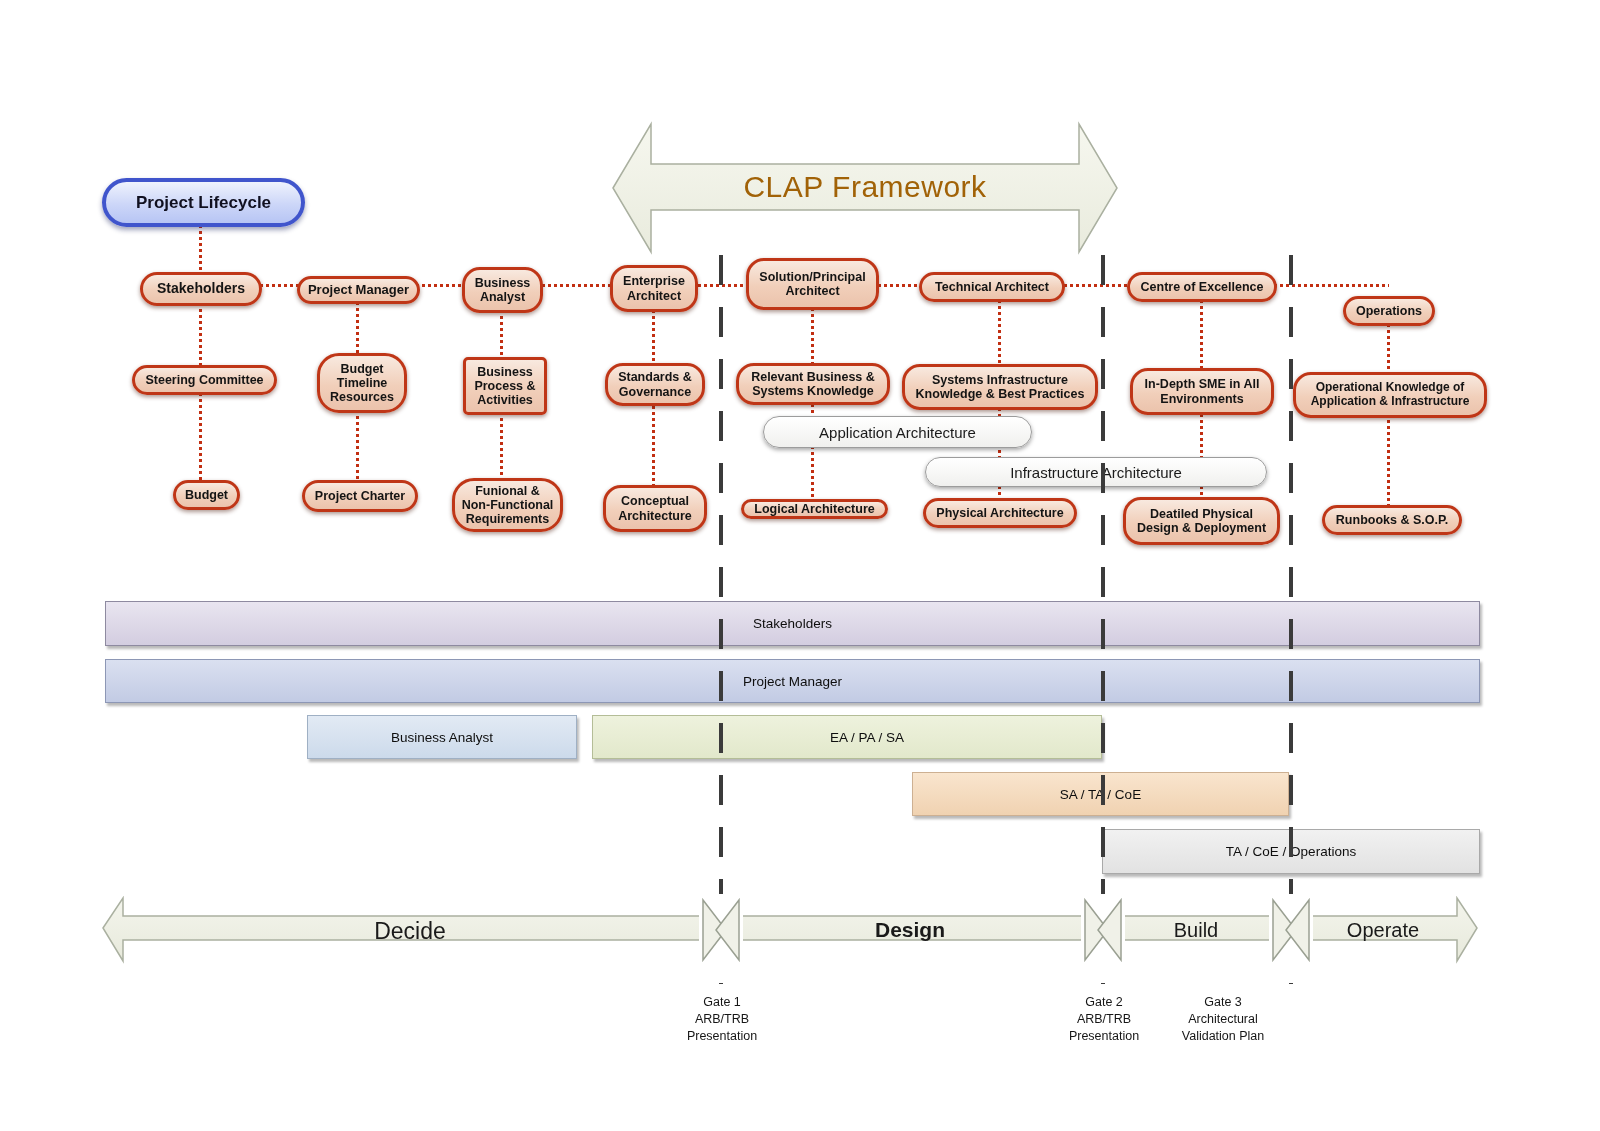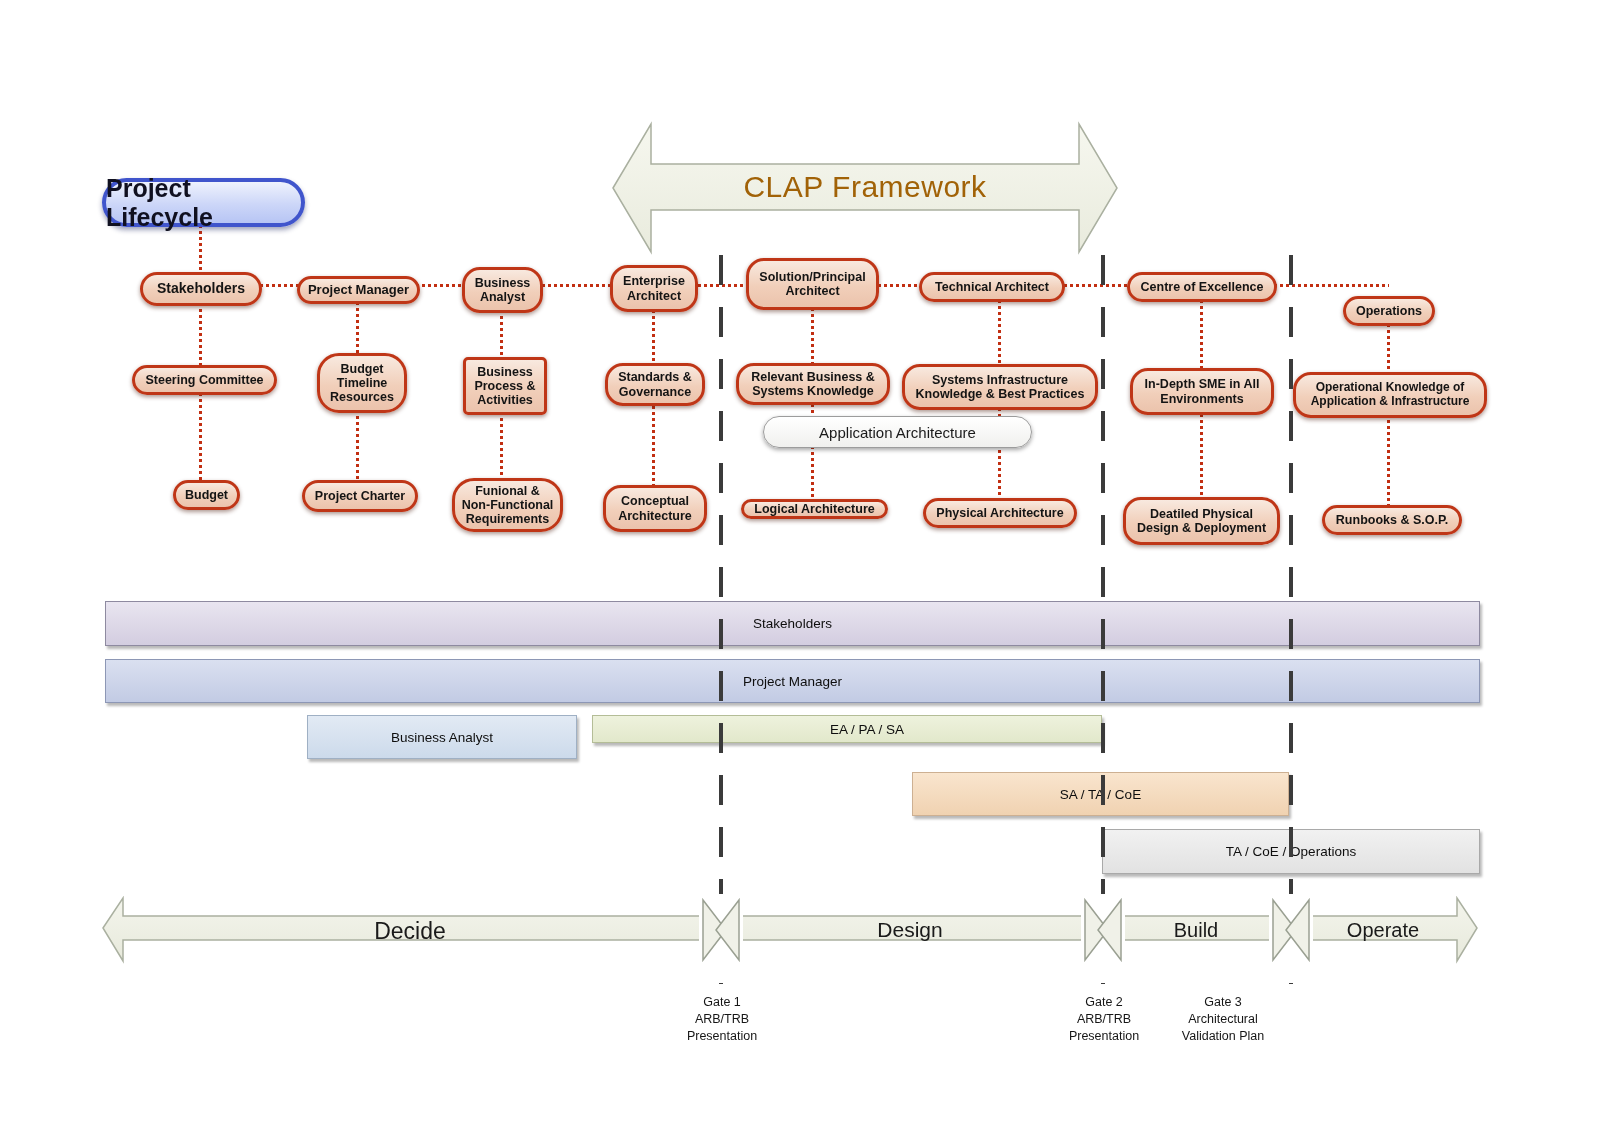--- a/index.html
+++ b/index.html
@@ -13,21 +13,21 @@
         box-shadow:0 2px 4px rgba(70,25,10,.45);
         font-weight:bold;color:#141414;line-height:1.13;padding:2px 5px;box-sizing:border-box;
         z-index:3;font-size:12.5px;}
   .pillr{border-radius:17px;}
 
   
   .bluepill{position:absolute;display:flex;align-items:center;justify-content:center;
         background:linear-gradient(180deg,#eef2fd 0%,#ccd6f8 55%,#b7c5f4 100%);
         border:4px solid #4055cc;border-radius:26px;
         box-shadow:0 3px 5px rgba(20,30,90,.4);
-        font-weight:bold;font-size:25px;color:#101020;z-index:3;box-sizing:border-box;}
+        font-weight:bold;font-size:17px;color:#101020;z-index:3;box-sizing:border-box;}
 
   
   .wpill{position:absolute;display:flex;align-items:center;justify-content:center;
         background:linear-gradient(180deg,#ffffff 0%,#f0f0ee 100%);
         border:1px solid #9c9c9c;border-radius:16px;
         box-shadow:0 2px 4px rgba(0,0,0,.35);
         font-size:15px;color:#1a1a1a;z-index:2;box-sizing:border-box;}
 
   
   .dot-h{position:absolute;height:3px;z-index:1;
@@ -99,34 +99,35 @@
   <div class="rbox pillr" style="left:132px;top:365px;width:145px;height:30px;">Steering Committee</div>
   <div class="rbox" style="left:317px;top:353px;width:90px;height:60px;border-radius:22px;">Budget Timeline Resources</div>
   <div class="rbox" style="left:463px;top:357px;width:84px;height:58px;border-radius:5px;">Business Process &amp; Activities</div>
   <div class="rbox" style="left:605px;top:363px;width:100px;height:43px;">Standards &amp; Governance</div>
   <div class="rbox" style="left:736px;top:363px;width:154px;height:42px;">Relevant Business &amp; Systems Knowledge</div>
   <div class="rbox" style="left:902px;top:364px;width:196px;height:46px;">Systems Infrastructure Knowledge &amp; Best Practices</div>
   <div class="rbox" style="left:1130px;top:368px;width:144px;height:47px;">In-Depth SME in All Environments</div>
   <div class="rbox" style="left:1293px;top:372px;width:194px;height:46px;font-size:12px;">Operational Knowledge of Application &amp; Infrastructure</div>
 
   <div class="wpill" style="left:763px;top:416px;width:269px;height:32px;">Application Architecture</div>
+  <div class="wpill" style="left:925px;top:457px;width:342px;height:30px;">Infrastructure Architecture</div>
 
   <div class="rbox pillr" style="left:173px;top:480px;width:67px;height:30px;">Budget</div>
   <div class="rbox pillr" style="left:302px;top:480px;width:116px;height:32px;">Project Charter</div>
   <div class="rbox" style="left:452px;top:478px;width:111px;height:54px;border-radius:22px;">Funional &amp; Non-Functional Requirements</div>
   <div class="rbox" style="left:603px;top:485px;width:104px;height:47px;">Conceptual Architecture</div>
   <div class="rbox pillr" style="left:741px;top:499px;width:147px;height:20px;">Logical Architecture</div>
   <div class="rbox pillr" style="left:923px;top:498px;width:154px;height:30px;">Physical Architecture</div>
   <div class="rbox" style="left:1123px;top:497px;width:157px;height:48px;">Deatiled Physical Design &amp; Deployment</div>
   <div class="rbox pillr" style="left:1322px;top:505px;width:140px;height:30px;">Runbooks &amp; S.O.P.</div>
 
   <div class="bar bar-stk" style="left:105px;top:601px;width:1375px;height:45px;">Stakeholders</div>
   <div class="bar bar-pm" style="left:105px;top:659px;width:1375px;height:44px;">Project Manager</div>
   <div class="bar bar-ba" style="left:307px;top:715px;width:270px;height:44px;">Business Analyst</div>
-  <div class="bar bar-ea" style="left:592px;top:715px;width:510px;height:28px;padding-left:40px;">EA / PA / SA</div>
+  <div class="bar bar-ea" style="left:592px;top:715px;width:510px;height:44px;padding-left:40px;">EA / PA / SA</div>
   <div class="bar bar-sa" style="left:912px;top:772px;width:377px;height:44px;">SA / TA / CoE</div>
   <div class="bar bar-ta" style="left:1102px;top:829px;width:378px;height:45px;">TA / CoE / Operations</div>
 
   <div class="dash-v" style="left:719px;top:255px;height:729px;"></div>
   <div class="dash-v" style="left:1101px;top:255px;height:729px;"></div>
   <div class="dash-v" style="left:1289px;top:255px;height:729px;"></div>
 
   <svg class="arrow-svg" style="left:98px;top:896px;" width="1382" height="68" viewBox="0 0 1382 68">
     <defs>
       <linearGradient id="g-tl" x1="0" y1="0" x2="0" y2="1">
@@ -147,21 +148,21 @@
     <polygon points="4,6 27,36 4,66" fill="#f0f1e8" stroke="#9aa092" stroke-width="1.5"></polygon>
     <polygon points="40,6 17,36 40,66" fill="#f0f1e8" stroke="#9aa092" stroke-width="1.5"></polygon>
   </svg>
   <svg class="bowtie" style="left:1269px;top:894px;" width="44" height="72" viewBox="0 0 44 72">
     <rect x="0" y="0" width="44" height="72" fill="#ffffff"></rect>
     <polygon points="4,6 27,36 4,66" fill="#f0f1e8" stroke="#9aa092" stroke-width="1.5"></polygon>
     <polygon points="40,6 17,36 40,66" fill="#f0f1e8" stroke="#9aa092" stroke-width="1.5"></polygon>
   </svg>
 
   <div class="phase-label" style="left:330px;top:918px;width:160px;font-size:23px;">Decide</div>
-  <div class="phase-label" style="left:830px;top:918px;width:160px;font-size:21px;">Design</div>
+  <div class="phase-label" style="left:830px;top:918px;width:160px;font-size:21px;font-weight:bold;">Design</div>
   <div class="phase-label" style="left:1116px;top:919px;width:160px;font-size:20px;">Build</div>
   <div class="phase-label" style="left:1303px;top:919px;width:160px;font-size:20px;">Operate</div>
 
   <div class="gate" style="left:642px;top:994px;">
     <span>Gate 1</span>
     <span>ARB/TRB</span>
     <span>Presentation</span>
   </div>
   <div class="gate" style="left:1024px;top:994px;">
     <span>Gate 2</span>

